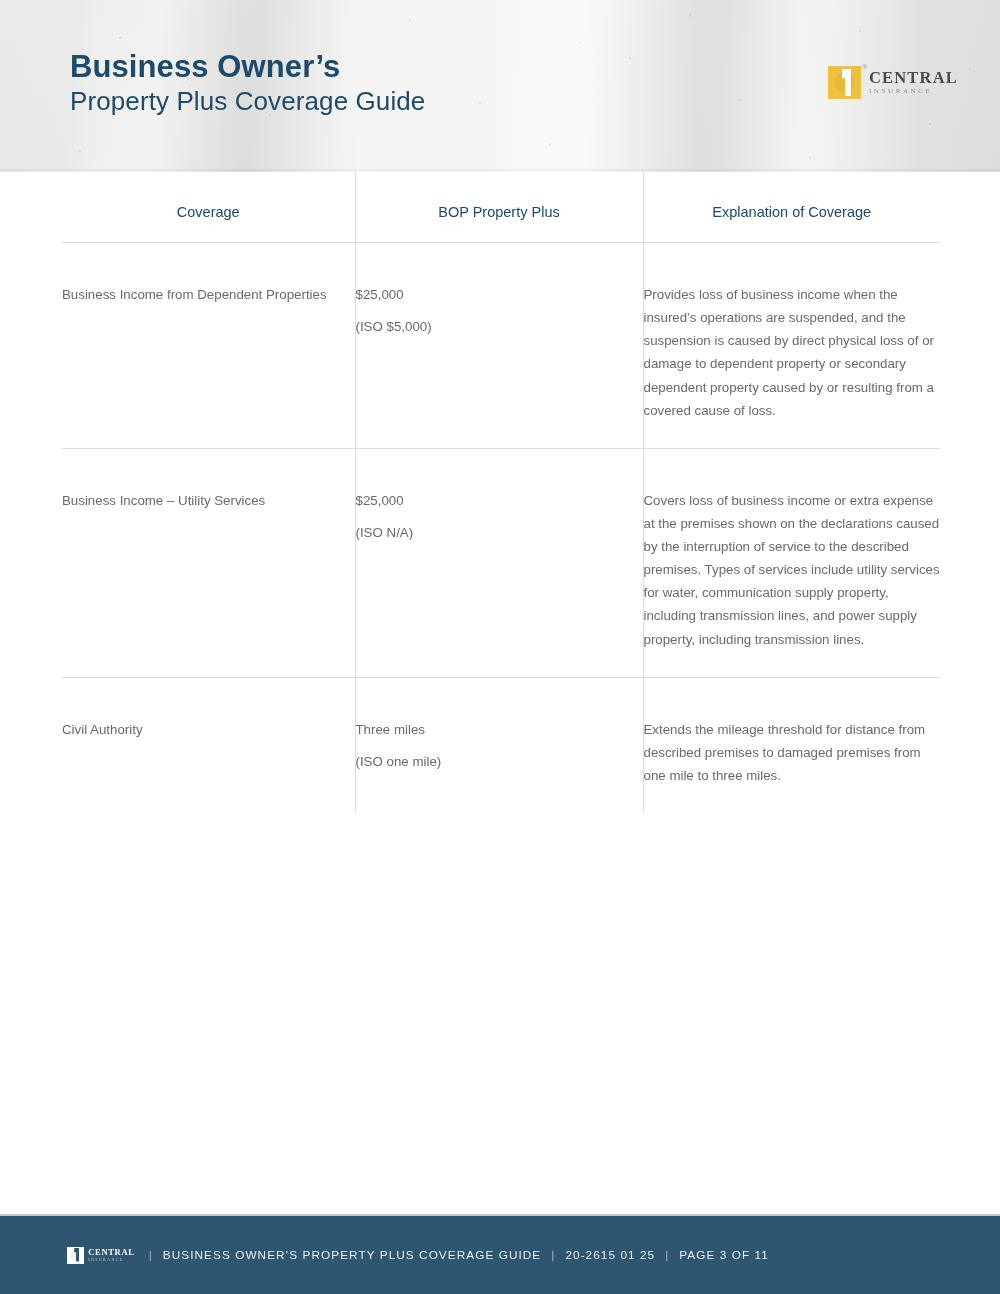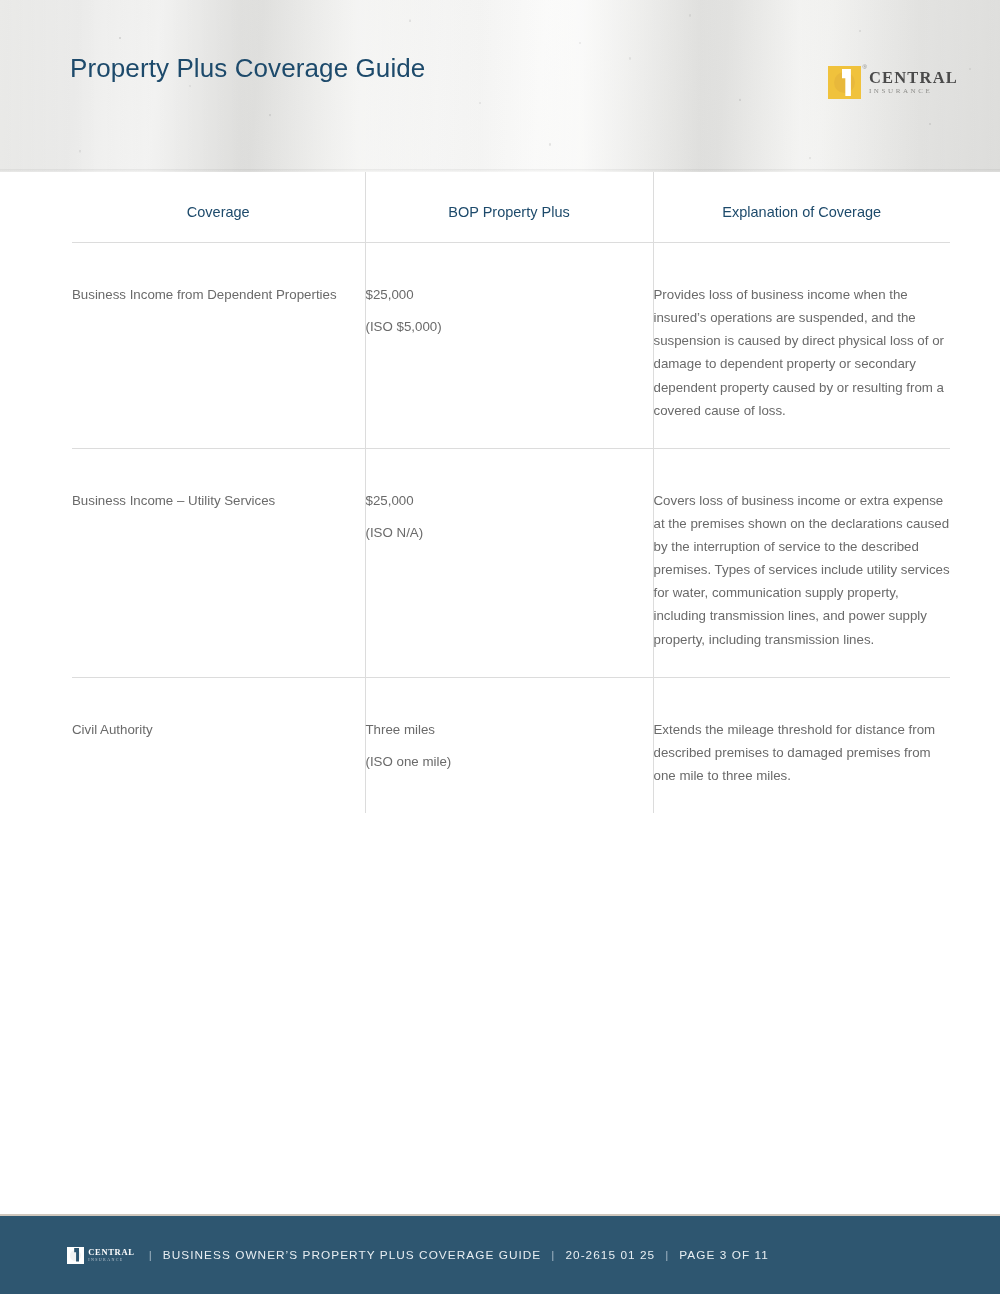--- a/index.html
+++ b/index.html
@@ -156,21 +156,21 @@
     font-family: "Liberation Serif", serif;
     font-size: 7px;
     letter-spacing: 2.6px;
     color: #8d8d8a;
     margin-top: 2px;
   }
 
   
   .table-wrap {
     position: absolute;
-    left: 10px;
+    left: 0;
     top: 172px;
     width: 800px;
   }
   table.cov {
     border-collapse: collapse;
     margin-left: 62px;
     width: 878px;
     table-layout: fixed;
   }
   table.cov col.c1 { width: 293px; }
@@ -281,20 +281,21 @@
 </style>
 </head>
 <body>
 
 <div class="header">
   <div class="header-shadebands"></div>
   <div class="header-speckle"></div>
   <div class="header-bottom-edge"></div>
 
   <div class="title-block">
+    <div class="title-line1">Business Owner’s</div>
     <div class="title-line2">Property Plus Coverage Guide</div>
   </div>
 
   <div class="header-logo">
     <div class="logo-mark">
       <div class="disc"></div>
       <div class="hook"></div>
       <span class="logo-reg">®</span>
     </div>
     <div class="logo-words">

